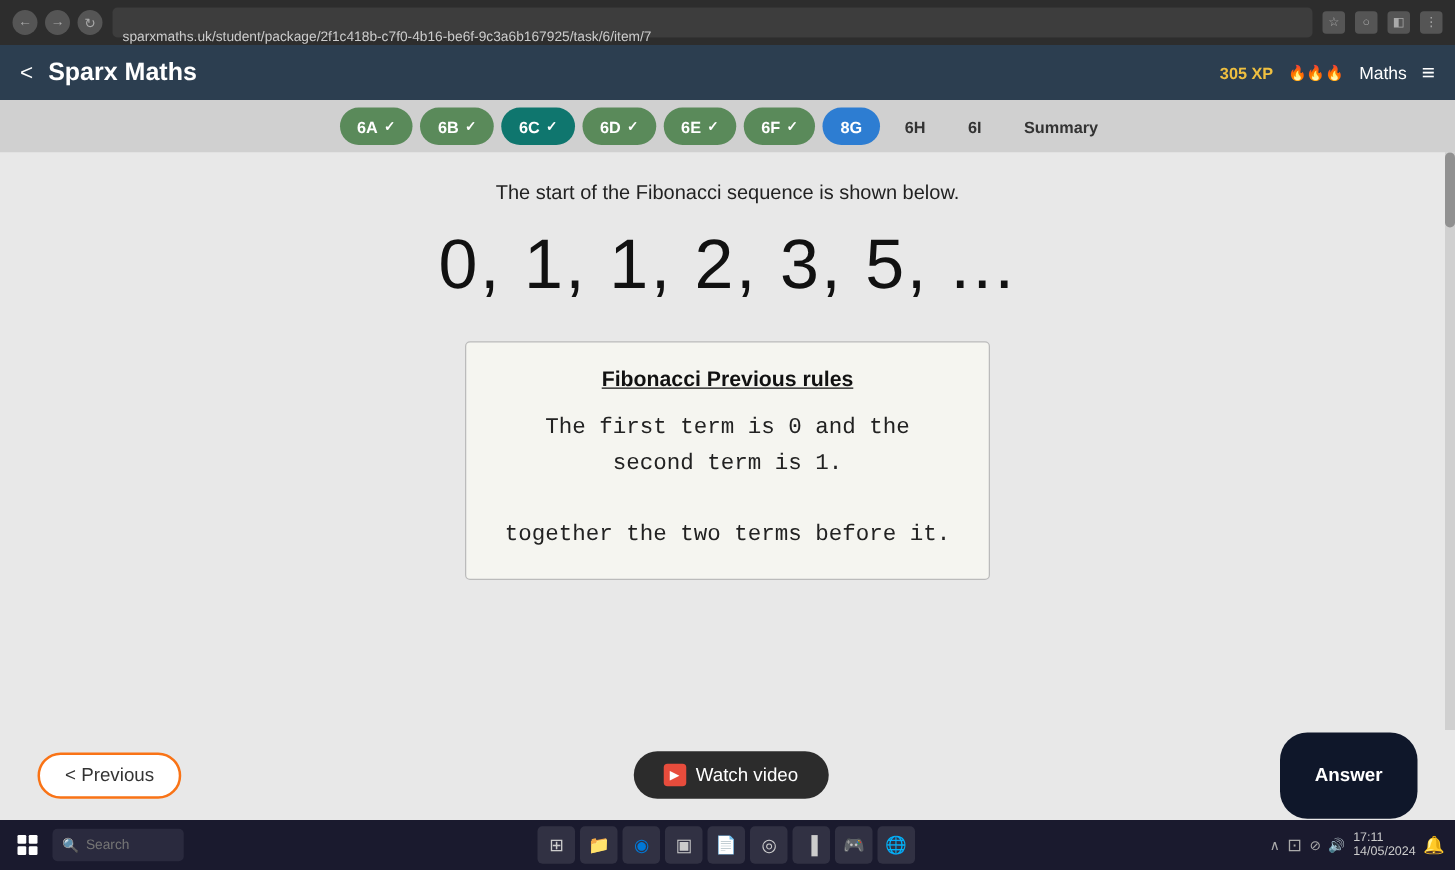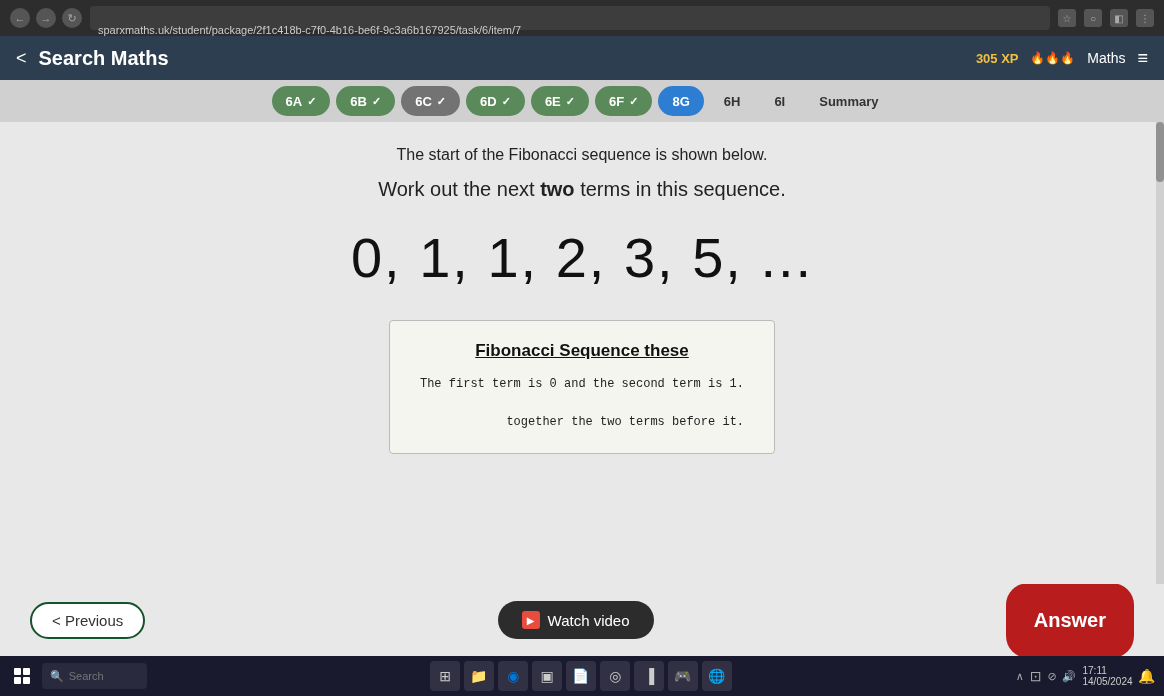--- a/index.html
+++ b/index.html
@@ -200,41 +200,40 @@
       margin-bottom: 30px;
     }
     .info-box-title {
       font-size: 17px;
       font-weight: bold;
       text-decoration: underline;
       margin-bottom: 14px;
       color: #111;
     }
     .info-box-body {
-      font-size: 12px;
+      font-size: 18px;
       color: #222;
       line-height: 1.6;
       font-family: 'Courier New', monospace;
-      text-align: right;
     }
 
     
     .bottom-bar {
       height: 72px;
       background: #e8e8e8;
       display: flex;
       align-items: center;
       justify-content: space-between;
       padding: 0 30px;
       flex-shrink: 0;
     }
 
     .prev-btn {
       background: #fff;
-      border: 2px solid #14532d;
+      border: 2px solid #f97316;
       border-radius: 20px;
       padding: 8px 20px;
       font-size: 15px;
       color: #333;
       cursor: pointer;
       display: flex;
       align-items: center;
       gap: 6px;
     }
 
@@ -255,26 +254,26 @@
       height: 18px;
       background: #e74c3c;
       border-radius: 3px;
       display: flex;
       align-items: center;
       justify-content: center;
       font-size: 10px;
     }
 
     .answer-btn {
-      background: #b91c1c;
+      background: #0f172a;
       color: #fff;
       border: none;
       border-radius: 22px;
       padding: 26px 28px;
-      font-size: 20px;
+      font-size: 15px;
       cursor: pointer;
       font-weight: 600;
     }
 
     
     .taskbar {
       background: #1a1a2e;
       height: 40px;
       display: flex;
       align-items: center;
@@ -386,40 +385,40 @@
     <div class="browser-action-icon">◧</div>
     <div class="browser-action-icon">⋮</div>
   </div>
 </div>
 
 <div class="app-container">
 
   <div class="top-nav">
     <div class="nav-left">
       <span class="back-arrow">&lt;</span>
-      <span class="site-title">Search Maths</span>
+      <span class="site-title">Sparx Maths</span>
     </div>
     <div class="nav-right">
       <span class="xp-badge">305 XP</span>
       <span style="color:#ccc;font-size:12px;">🔥🔥🔥</span>
       <span style="color:#fff;cursor:pointer;font-size:14px;">Maths</span>
       <span style="color:#fff;font-size:18px;">≡</span>
     </div>
   </div>
 
   <div class="tab-bar">
     <div class="tab" style="background:#5a8a5a;">
       <span>6A</span>
       <span class="tab-check">✓</span>
     </div>
     <div class="tab" style="background:#5a8a5a;">
       <span>6B</span>
       <span class="tab-check">✓</span>
     </div>
-    <div class="tab" style="background:#737373;">
+    <div class="tab" style="background:#0f766e;">
       <span>6C</span>
       <span class="tab-check">✓</span>
     </div>
     <div class="tab" style="background:#5a8a5a;">
       <span>6D</span>
       <span class="tab-check">✓</span>
     </div>
     <div class="tab" style="background:#5a8a5a;">
       <span>6E</span>
       <span class="tab-check">✓</span>
@@ -442,28 +441,25 @@
     </div>
   </div>
 
   <div class="main-content">
     <div class="scroll-indicator">
       <div class="scroll-thumb"></div>
     </div>
 
     <p class="question-text">The start of the Fibonacci sequence is shown below.</p>
 
-    <p class="question-text2">
-      Work out the next <strong>two</strong> terms in this sequence.
-    </p>
 
     <div class="sequence-display">0, 1, 1, 2, 3, 5, ...</div>
 
     <div class="info-box">
-      <div class="info-box-title">Fibonacci Sequence these</div>
+      <div class="info-box-title">Fibonacci Previous rules</div>
       <div class="info-box-body">
         <span>The first term is 0 and the second term is 1.</span><br>
         <br>
         <span>together the two terms before it.</span>
       </div>
     </div>
   </div>
 
   <div class="bottom-bar">
     <button class="prev-btn">

